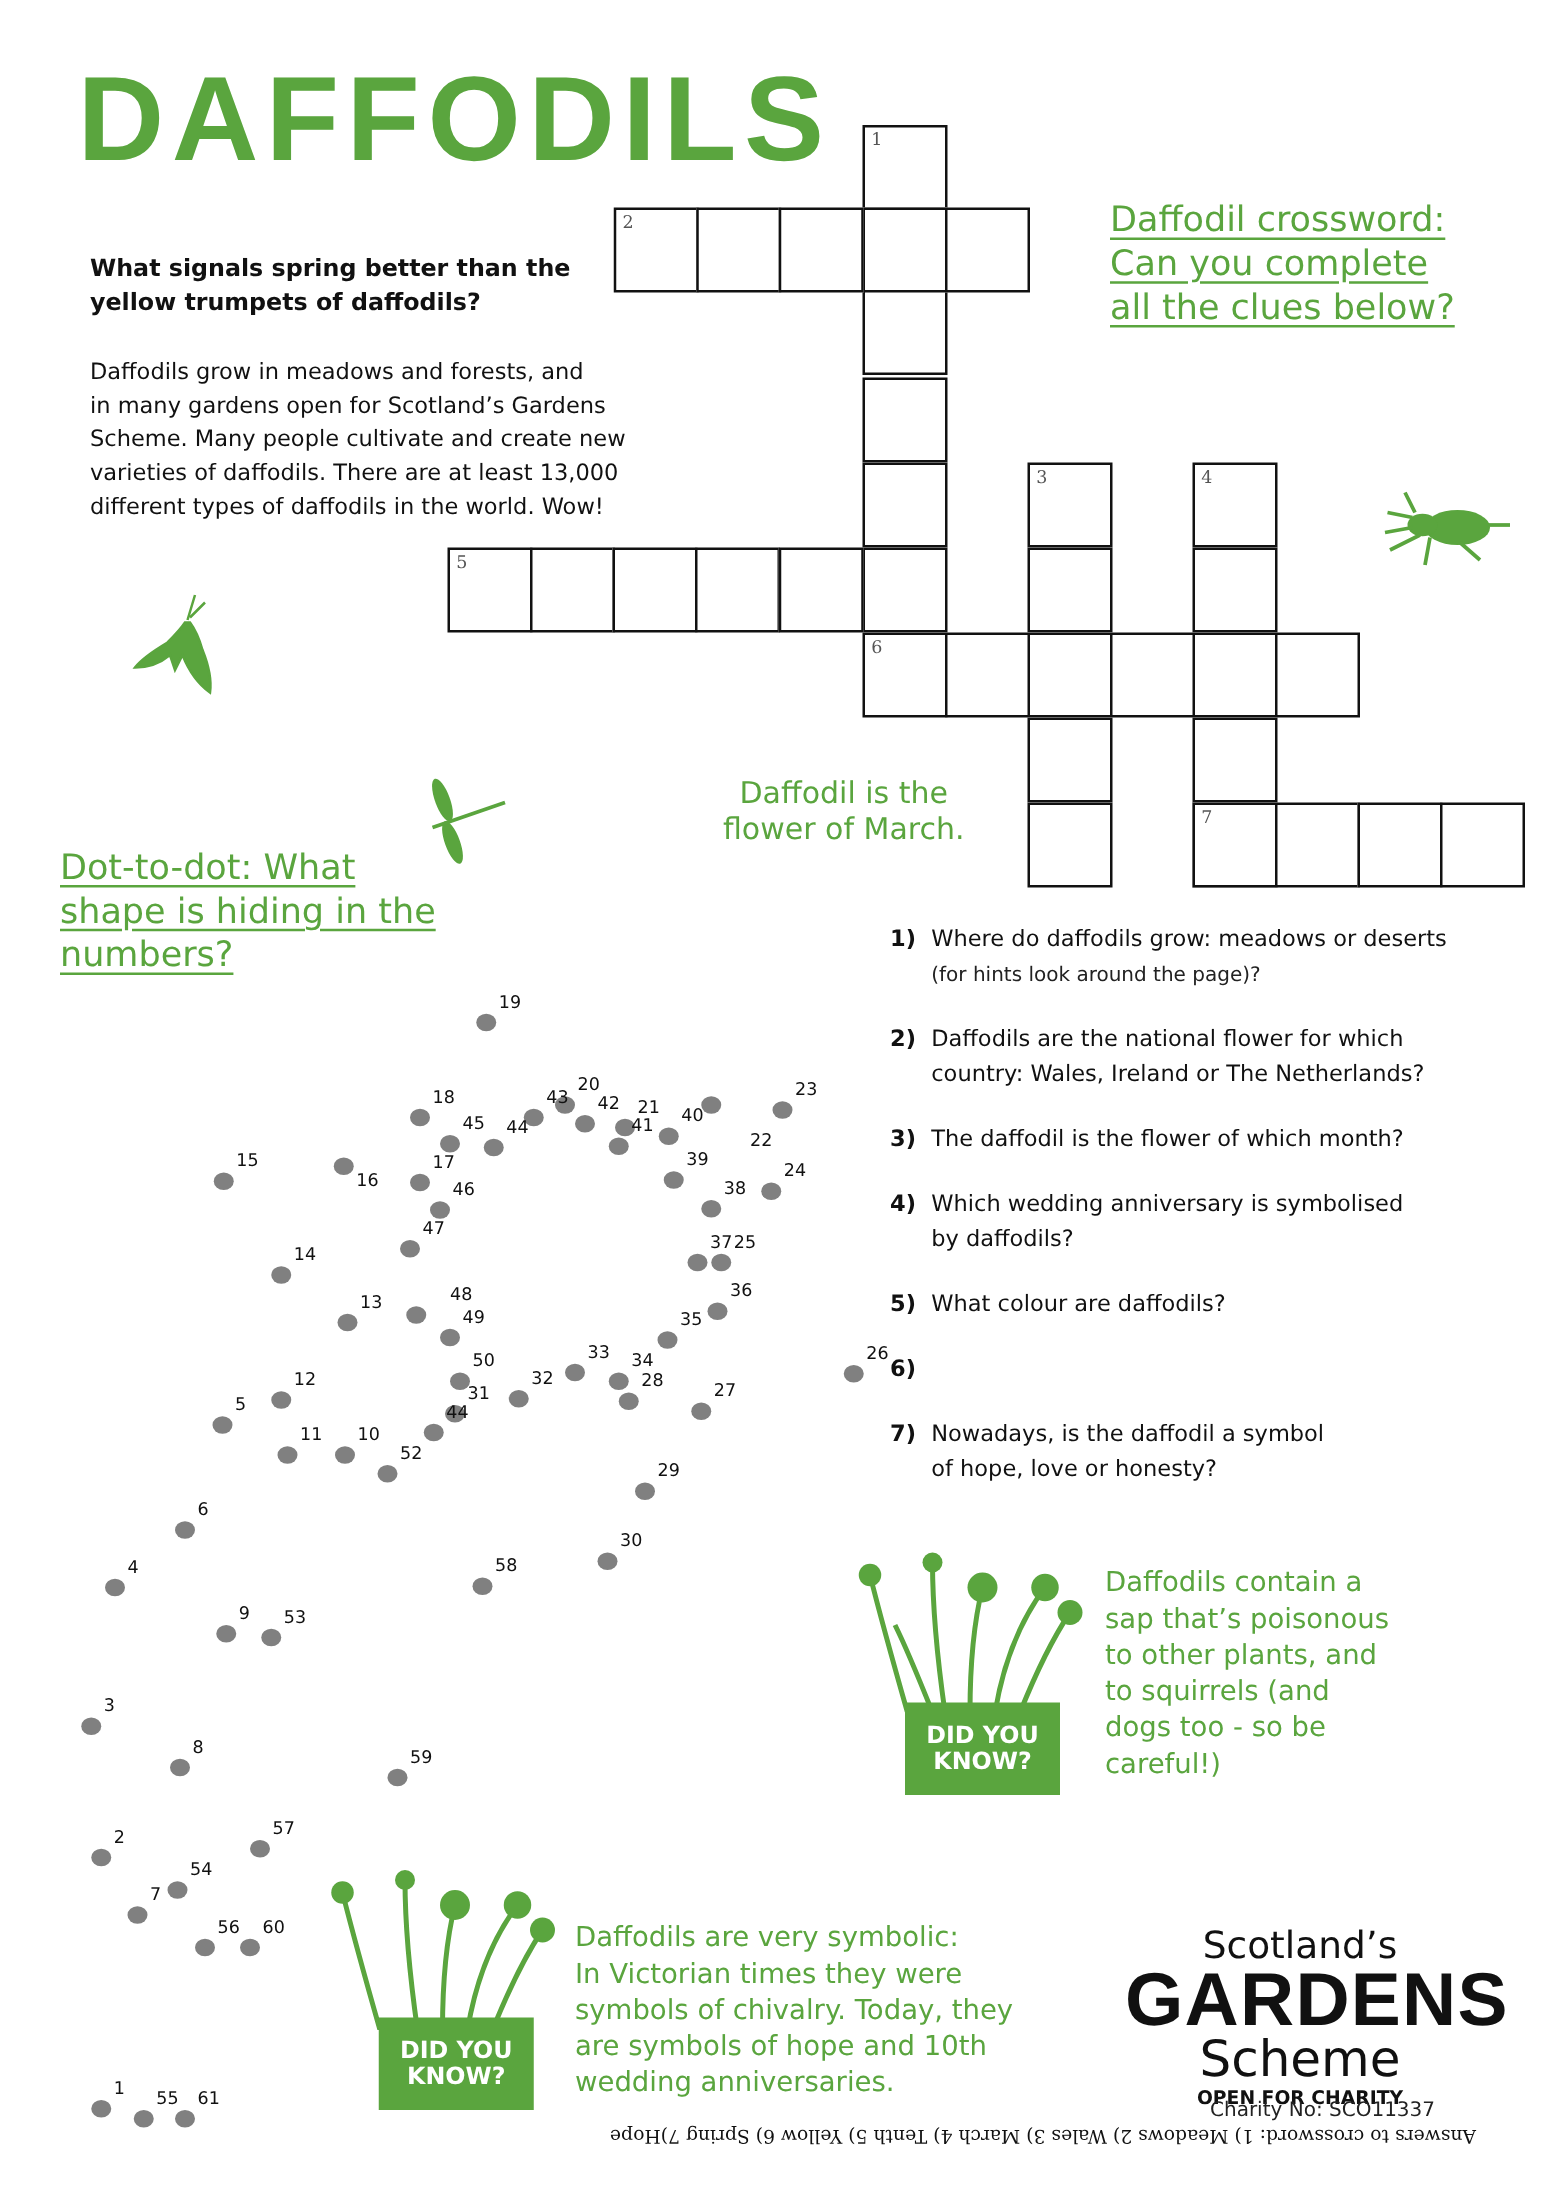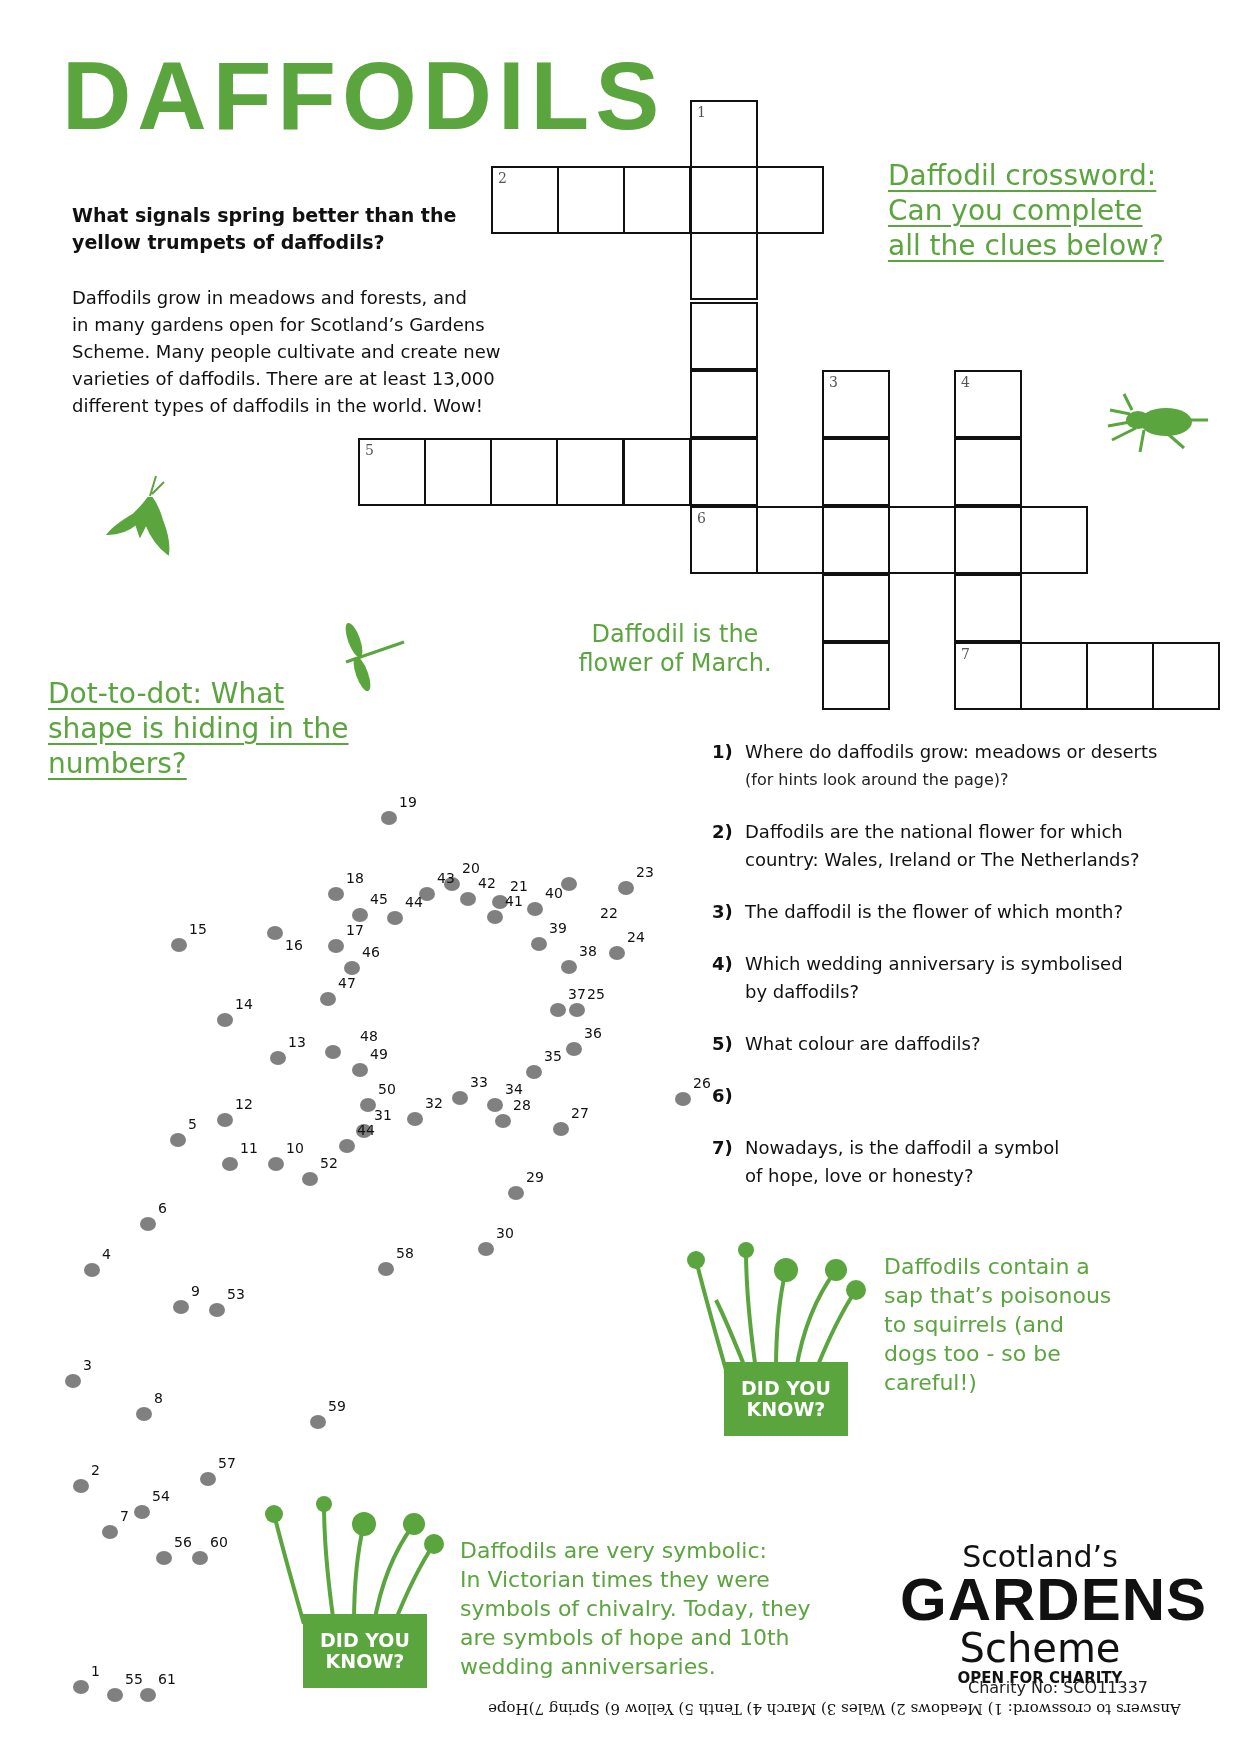--- a/index.html
+++ b/index.html
@@ -328,20 +328,21 @@
       <circle cx="170" cy="50" r="10"></circle>
     </g>
 </svg>
 <div class="dyk-box" style="left:724px;top:1362px;width:124px;height:74px">
   <div>DID YOU</div>
   <div>KNOW?</div>
 </div>
 <div class="fact" style="left:884px;top:1252px;width:340px">
   <div>Daffodils contain a</div>
   <div>sap that’s poisonous</div>
+  <div>to other plants, and</div>
   <div>to squirrels (and</div>
   <div>dogs too - so be</div>
   <div>careful!)</div>
 </div>
 
 <svg class="abs" style="left:264px;top:1494px" width="190" height="130" viewBox="0 0 190 130">
   <g stroke="#5aa53e" stroke-width="4" fill="none">
     <path d="M40 130 Q20 60 10 20"></path>
       <path d="M70 130 Q60 60 60 10"></path>
       <path d="M90 130 Q90 70 100 30"></path>

